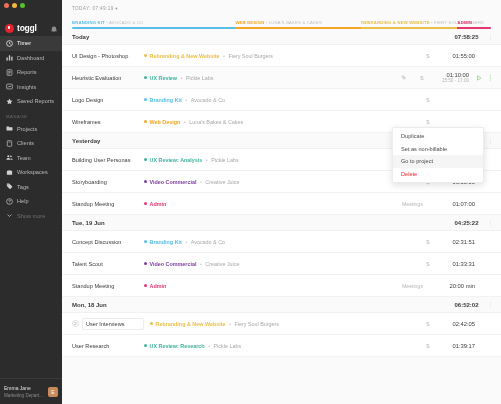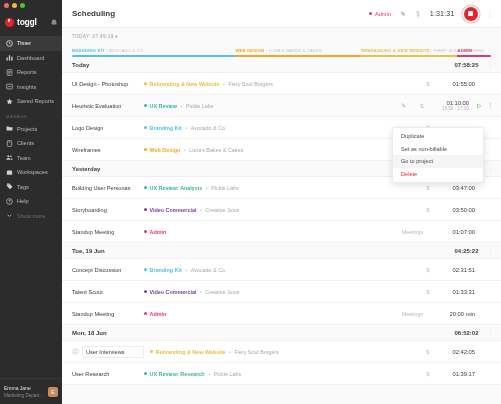--- a/index.html
+++ b/index.html
@@ -29,21 +29,21 @@
     display: flex; align-items: center;
     padding-left: 4px; gap: 3px;
   }
   .wc { width: 5px; height: 5px; border-radius: 50%; }
   .wc.r { background: #f0705a; }
   .wc.y { background: #f3b73d; }
   .wc.g { background: #53c22b; }
 
   .brand {
     height: 22px;
-    display: flex; align-items: center;
+    display: flex; align-items: flex-end;
     padding: 0 5px 0 5px;
     gap: 3px;
   }
   .brand-mark {
     width: 9px; height: 9px; border-radius: 50%;
     background: #e5232b;
     position: relative;
     flex: 0 0 9px;
   }
   .brand-mark::after {
@@ -385,44 +385,20 @@
       <div class="profile-txt">
         <div class="profile-name">Emma Jane</div>
         <div class="profile-role">Marketing Depart...</div>
       </div>
       <div class="avatar">E</div>
     </div>
   </div>
 
   <div class="main">
 
-    <div class="topbar">
-      <div class="page-title">Scheduling</div>
-      <div class="topbar-right">
-        <div class="proj-chip">
-          <span class="dot" style="background:#e5366e"></span>
-          <span>Admin</span>
-        </div>
-        <span class="ic-btn">
-          <svg width="6" height="6" viewBox="0 0 16 16" fill="currentColor">
-              <path d="M7.4 1.3H2v5.4l7.3 7.3 5.4-5.4zM4.6 5a1.1 1.1 0 110-2.2 1.1 1.1 0 010 2.2z"></path>
-            </svg>
-        </span>
-        <span class="ic-btn">
-          <svg width="6" height="8" viewBox="0 0 10 16" fill="none" stroke="currentColor" stroke-width="1.5">
-              <path d="M5 1v14M8 4.2C7.3 3.2 6.2 2.8 5 2.8c-1.6 0-2.8.8-2.8 2.2S3.5 7.3 5 7.6s3 .7 3 2.3-1.4 2.4-3 2.4c-1.4 0-2.5-.5-3.1-1.5"></path>
-            </svg>
-        </span>
-        <span class="timer-val">1:31:31</span>
-        <span class="stop-btn">
-          <span class="stop-sq"></span>
-        </span>
-        <span class="kebab-top">⋮</span>
-      </div>
-    </div>
 
     <div class="todaybar">
       <div class="today-label">
         <span>TODAY: 07:49:19</span>
         <span> ▾</span>
       </div>
       <div class="legend" id="legend-row">
           <div class="legend-item" style="width: 39%; padding-right: 4px;"><span class="legend-proj" style="color:#55bfe8">BRANDING KIT</span><span class="legend-cli"> • AVOCADO &amp; CO</span></div>
           <div class="legend-item" style="width: 30%; padding-right: 4px;"><span class="legend-proj" style="color:#f5a623">WEB DESIGN</span><span class="legend-cli"> • LUNA'S BAKES &amp; CAKES</span></div>
           <div class="legend-item" style="width: 23%; padding-right: 4px;"><span class="legend-proj" style="color:#e8c04a">REBRANDING &amp; NEW WEBSITE</span><span class="legend-cli"> • FIERY SOUL BURGERS</span></div>

